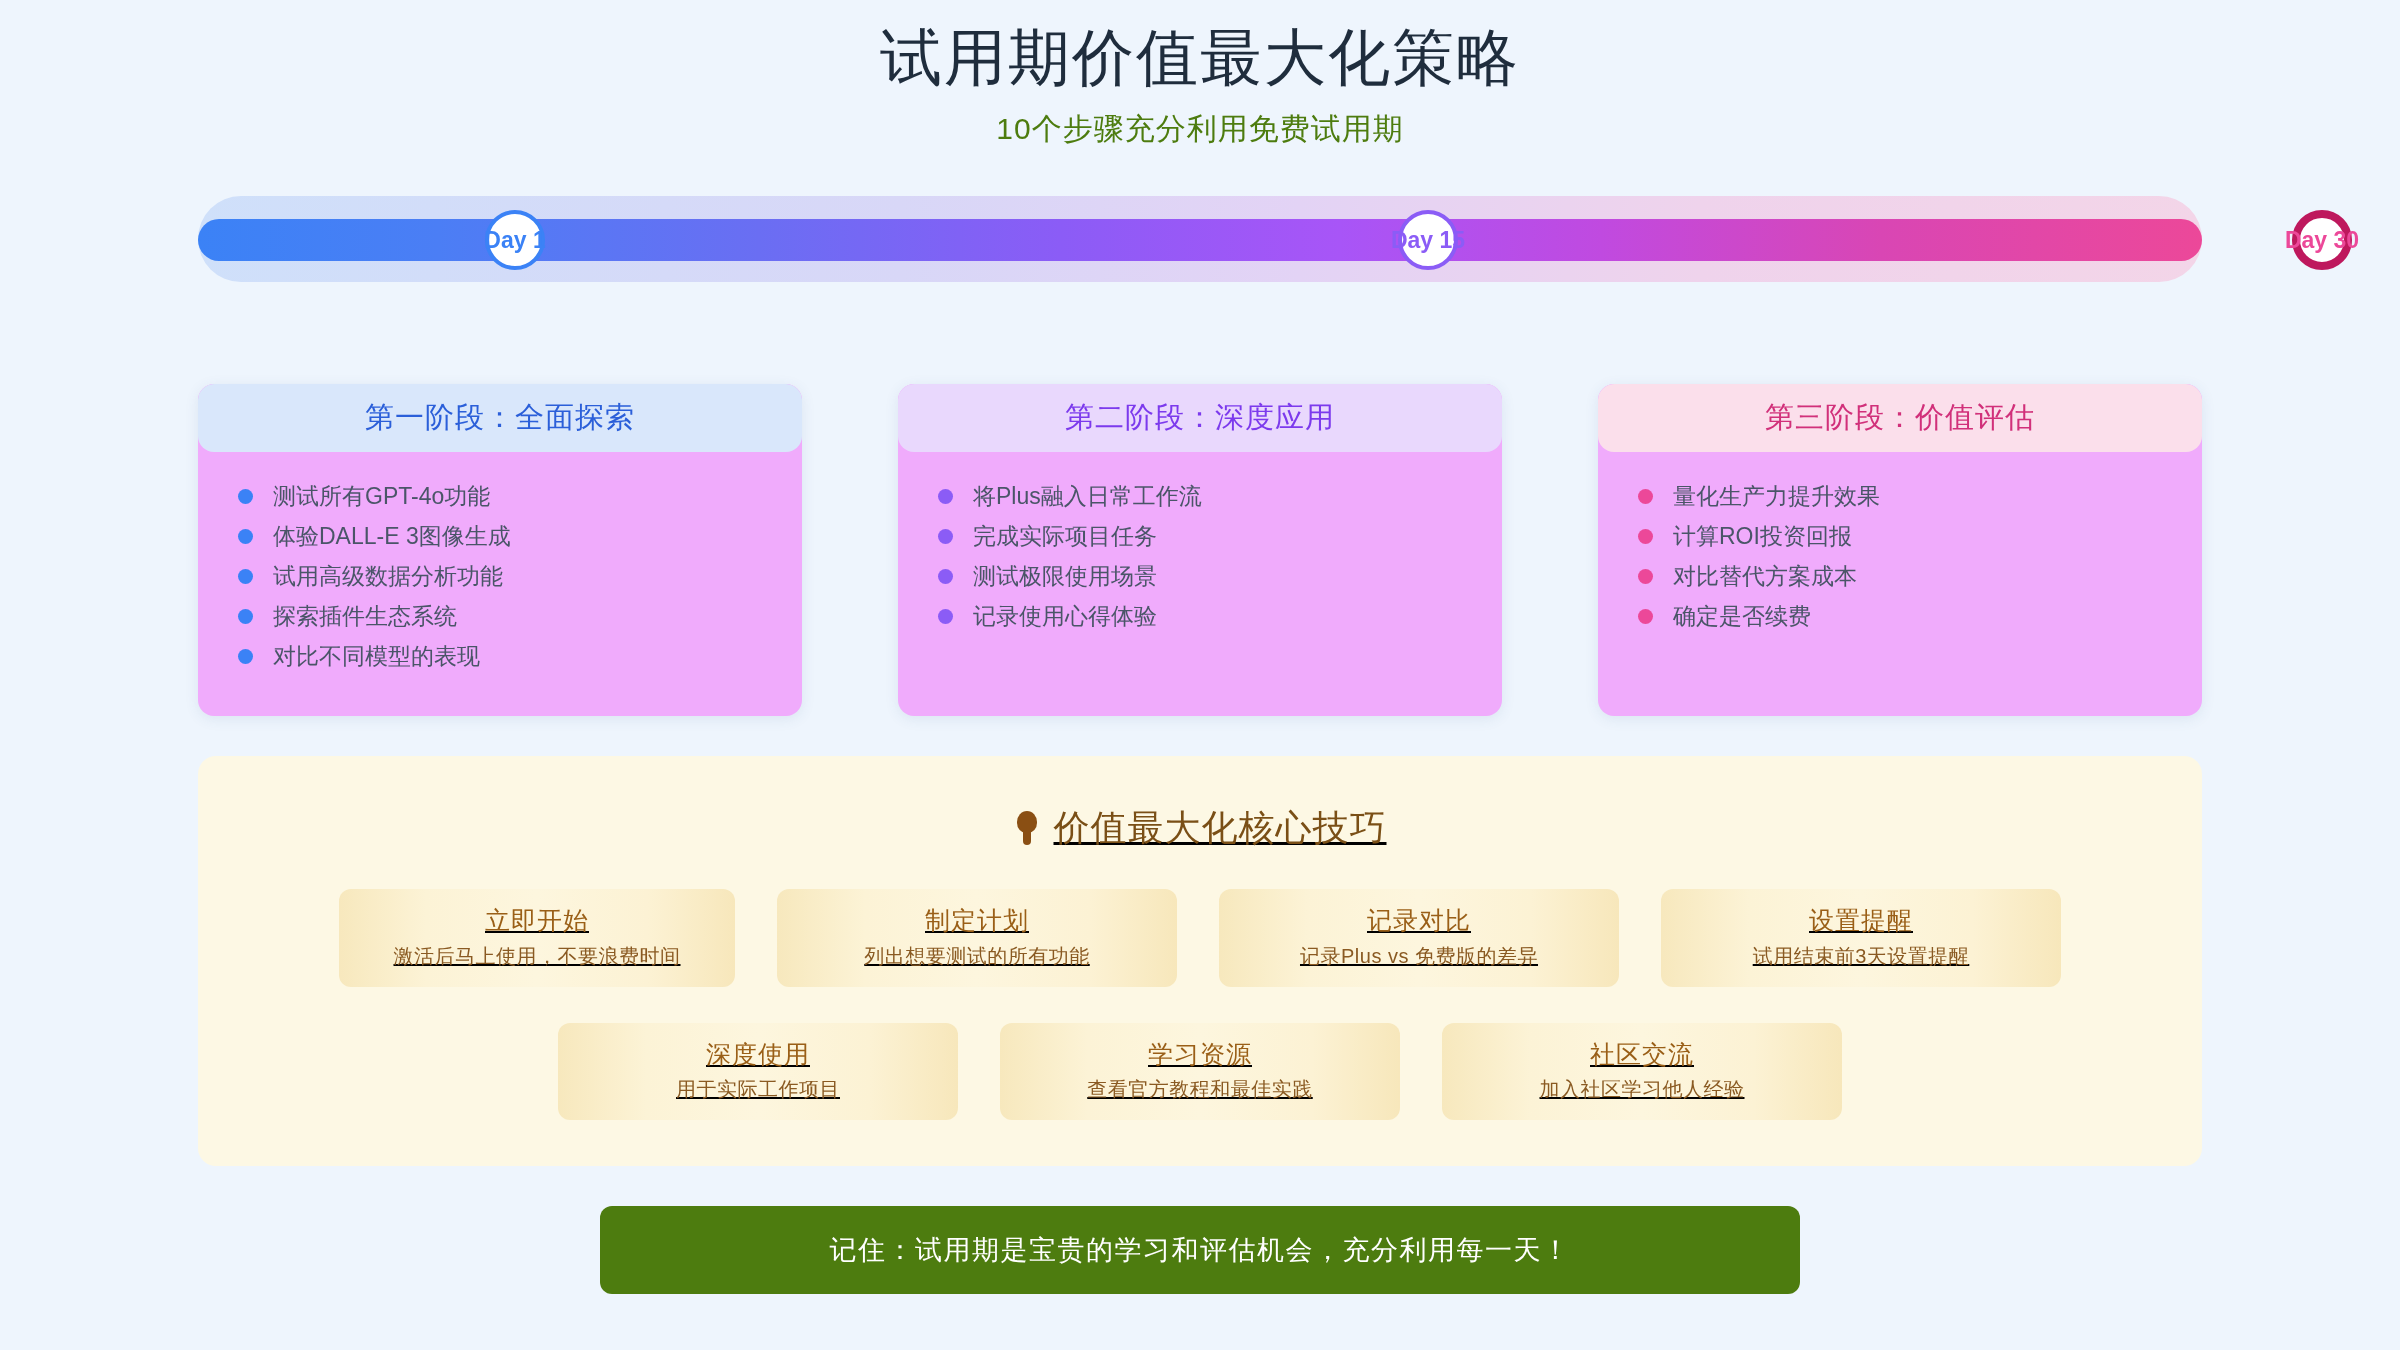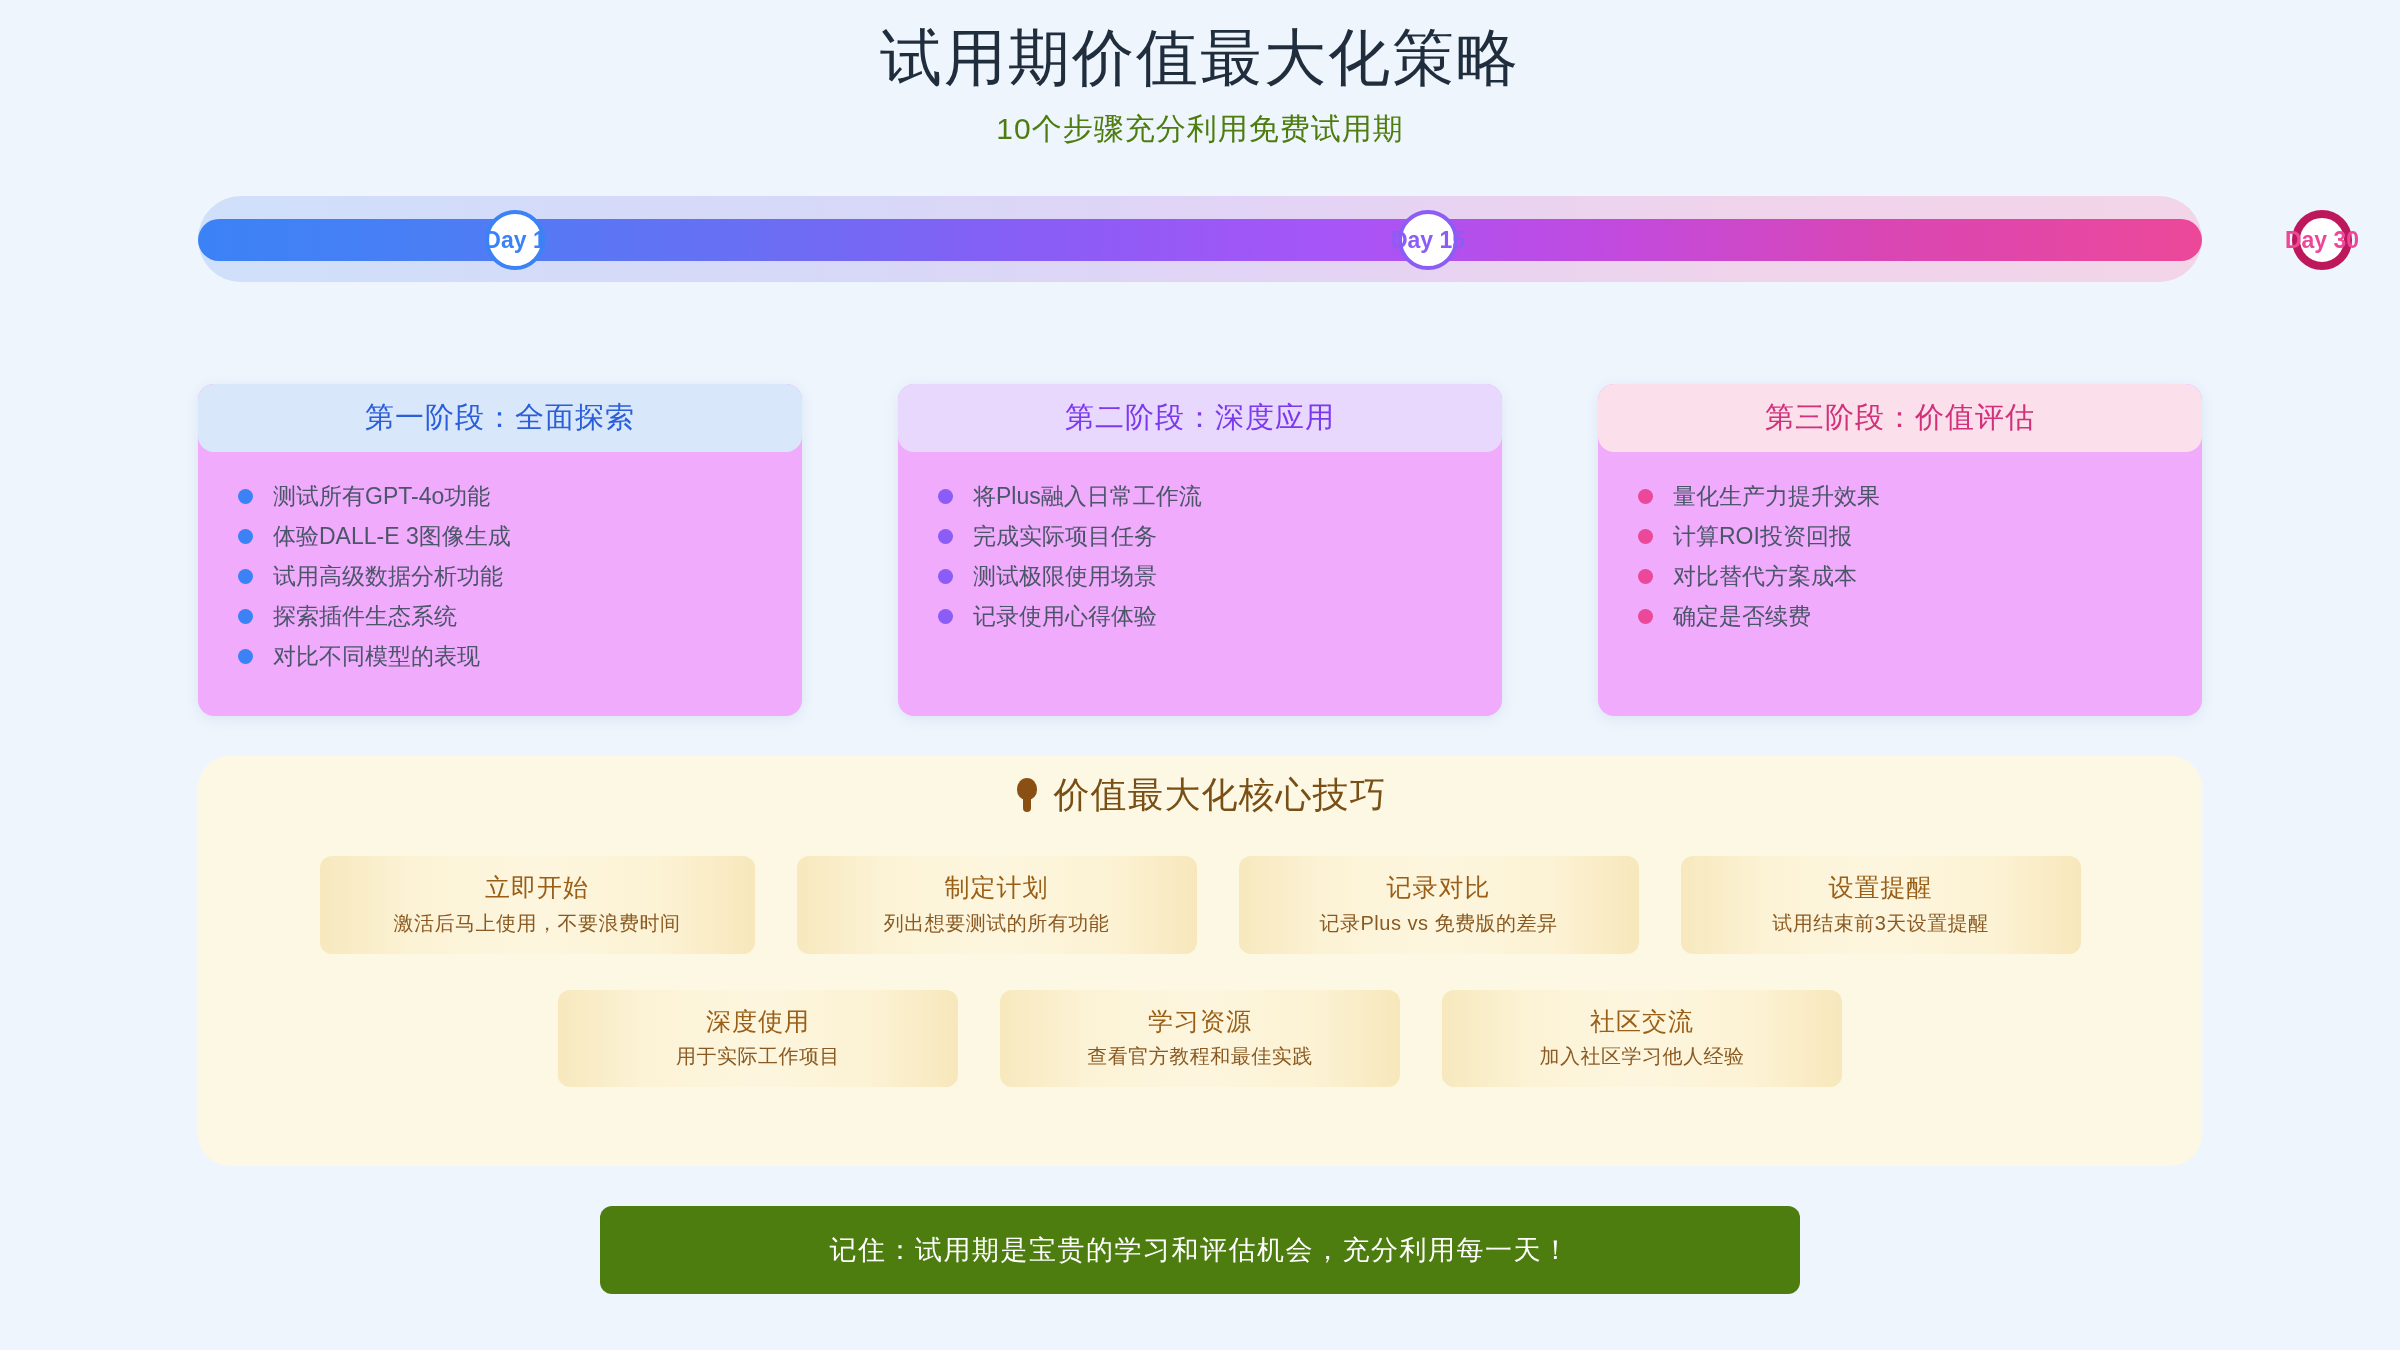--- a/index.html
+++ b/index.html
@@ -145,22 +145,23 @@
   .card-blue   .dot { background: #3b82f6; }
   .card-purple .dot { background: #8b5cf6; }
   .card-pink   .dot { background: #ec4899; }
 
   
   .tips {
     margin: 40px auto 0 auto;
     width: 2004px;
     height: 410px;
     background: #fdf8e4;
-    border-radius: 32px;
-    padding-top: 15px;
+    border-radius: 18px;
+    padding-top: 48px;
+    text-decoration: underline;
   }
   .tips-title {
     text-align: center;
     font-size: 36px;
     font-weight: 400;
     color: #7a4f16;
     letter-spacing: 1px;
     display: flex;
     align-items: center;
     justify-content: center;
@@ -208,21 +209,21 @@
     letter-spacing: 1px;
     line-height: 1.25;
   }
   .chip-sub {
     margin-top: 6px;
     font-size: 20px;
     color: #8a5a22;
     letter-spacing: 0.5px;
     line-height: 1.3;
   }
-  .chip.w1 { width: 435px; }
+  .chip.w1 { width: 396px; }
   .chip.w2 { width: 400px; }
   .chip.w3 { width: 400px; }
   .chip.w4 { width: 400px; }
   .chip.w5 { width: 400px; }
   .chip.w6 { width: 400px; }
   .chip.w7 { width: 400px; }
 
   
   .footer-wrap {
     display: flex;

